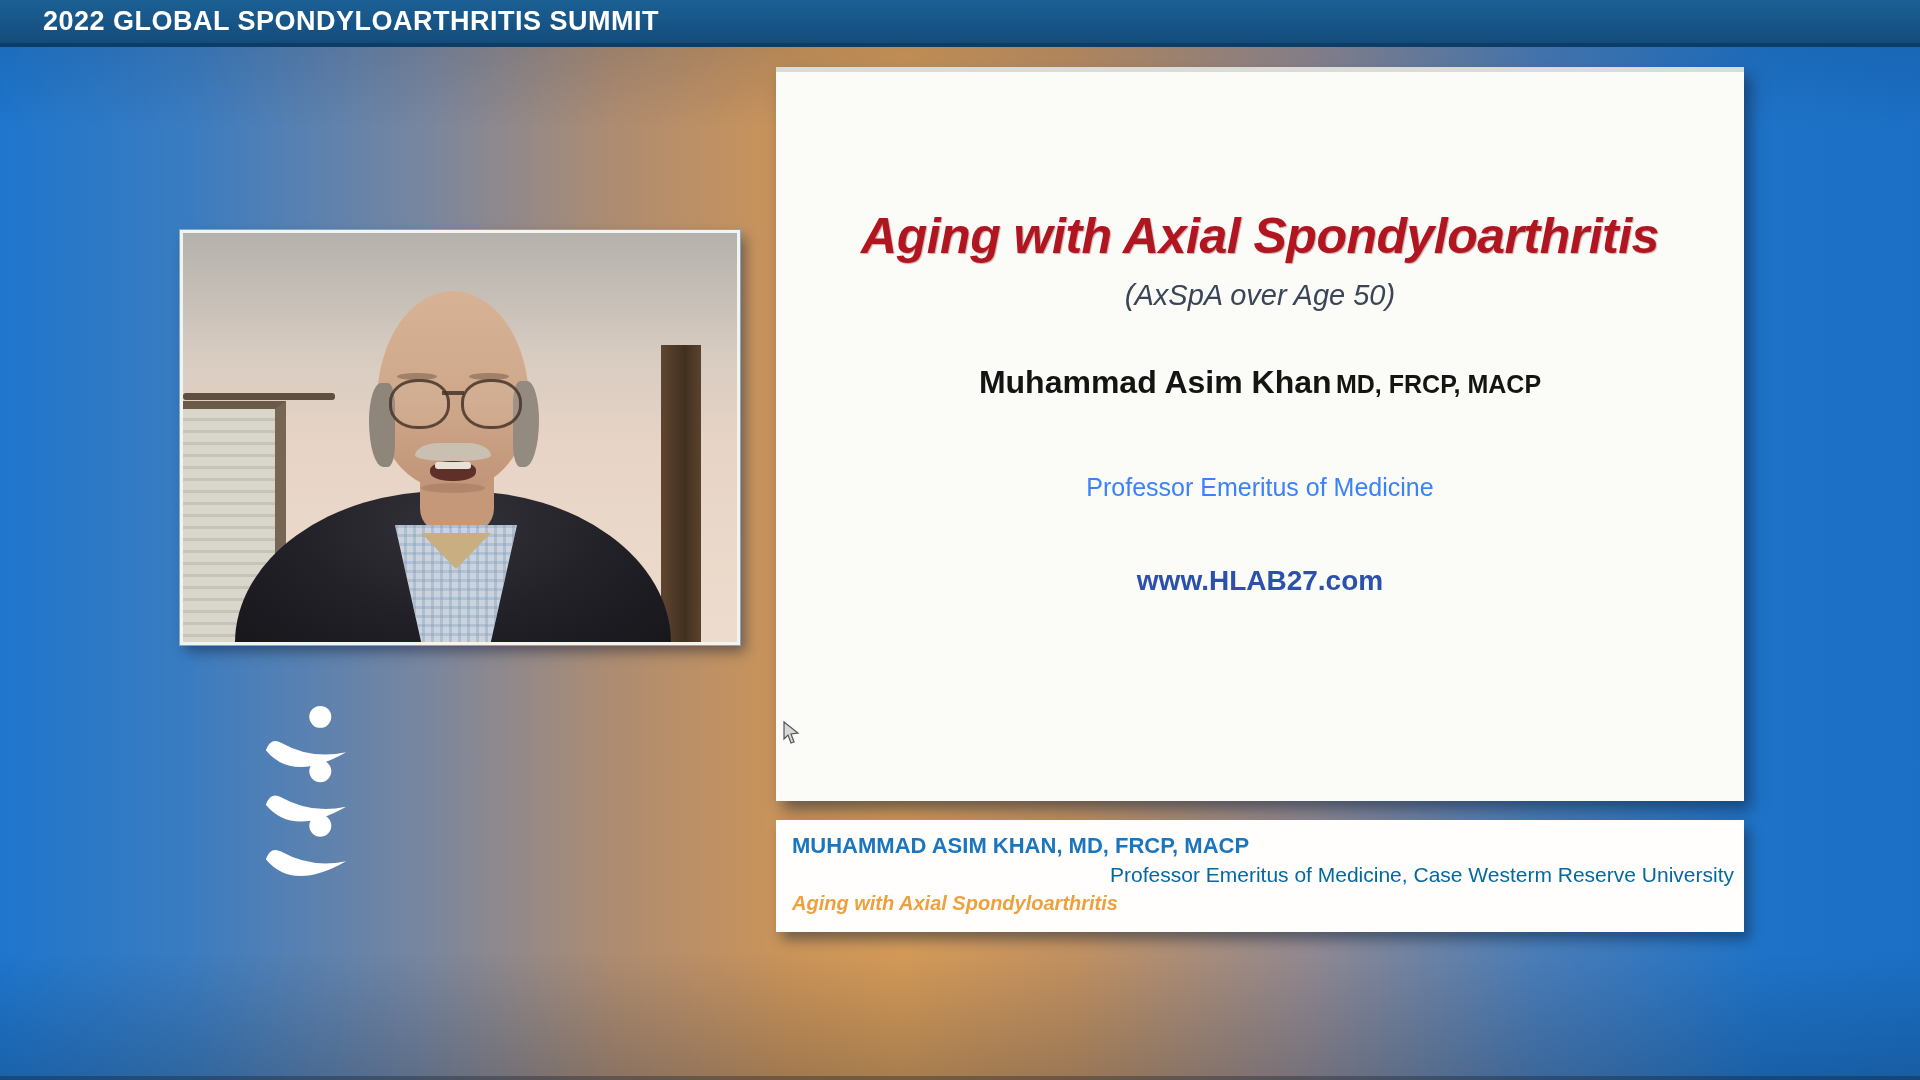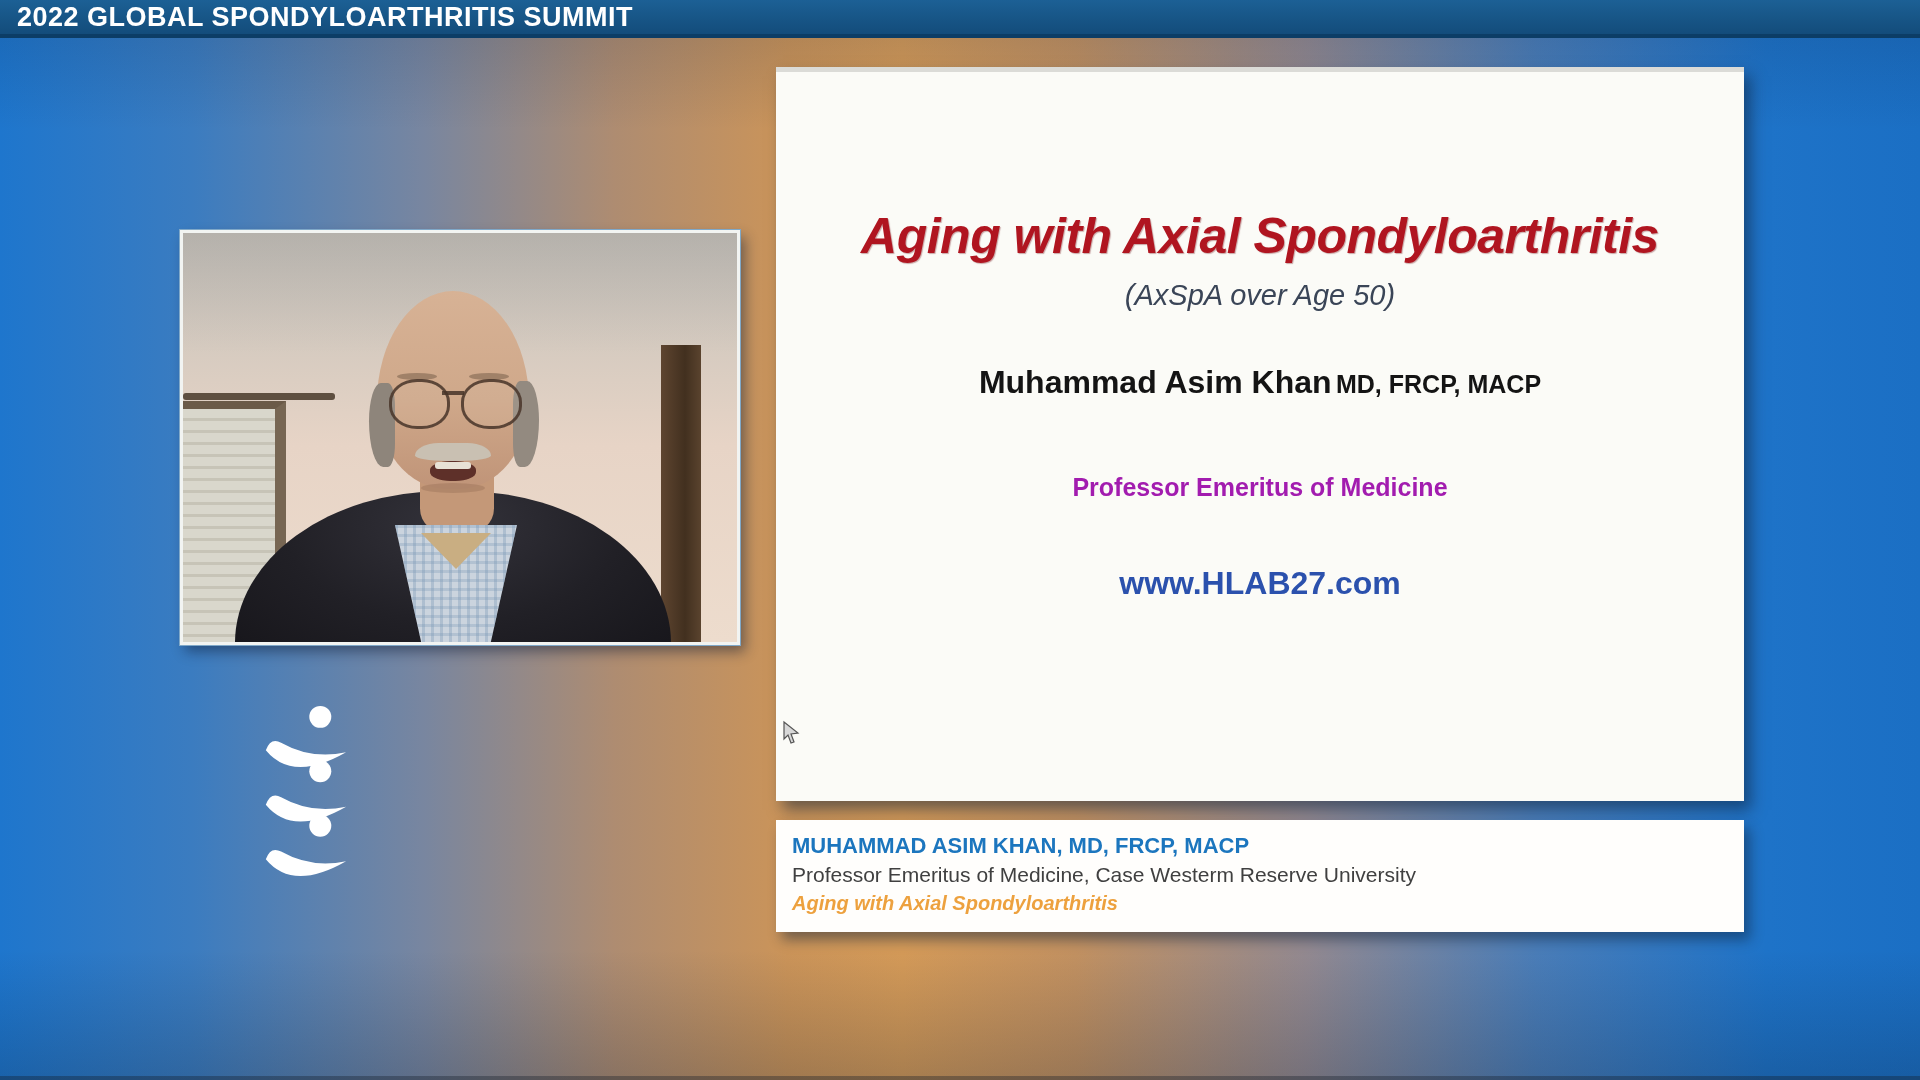--- a/index.html
+++ b/index.html
@@ -11,24 +11,24 @@
       #CB9459 41%, #D49A58 47%, #C29161 56%, #938990 68%,
       #4A7DB8 80%, #1E73C8 92%, #1B6FC4 100%);
   }
   .stage::after{ 
     content:"";position:absolute;inset:0;pointer-events:none;
     background:linear-gradient(180deg,rgba(10,30,60,.18) 0%,rgba(0,0,0,0) 12%,rgba(0,0,0,0) 88%,rgba(10,25,45,.22) 100%);
   }
 
   
   .topbar{
-    position:absolute;left:0;top:0;width:100%;height:38px;z-index:6;
+    position:absolute;left:0;top:0;width:100%;height:47px;z-index:6;
     background:linear-gradient(180deg,#1C6095 0%,#175586 55%,#134C7B 100%);
     border-bottom:4px solid #0C3D66;
-    display:flex;align-items:center;padding-left:17px;box-sizing:border-box;
+    display:flex;align-items:center;padding-left:43px;box-sizing:border-box;
   }
   .topbar span{color:#FFFFFF;font-weight:bold;font-size:27px;letter-spacing:.5px;}
 
   
   .video-frame{
     position:absolute;left:180px;top:230px;width:560px;height:415px;z-index:3;
     background:#F2F4F2;padding:3px;box-sizing:border-box;
     box-shadow:0 0 0 1px #7FA8C8, 5px 7px 12px rgba(10,25,50,.45);
   }
   .scene{position:relative;width:100%;height:100%;overflow:hidden;
@@ -85,31 +85,31 @@
     background:#FBFBF7;border-top:5px solid #DBDBD7;box-sizing:border-box;
     box-shadow:7px 9px 14px rgba(10,30,55,.5);
     text-align:center;
   }
   .slide-title{margin:135px 10px 0;font-size:50px;line-height:58px;font-style:italic;font-weight:600;
     color:#B01520;letter-spacing:-.5px;text-shadow:1px 1px 1px rgba(110,15,20,.35);}
   .slide-subtitle{margin-top:14px;font-size:29px;font-style:italic;font-weight:500;color:#3A4557;}
   .speaker-line{margin-top:52px;color:#141414;}
   .speaker-name{font-size:32px;font-weight:bold;}
   .speaker-creds{font-size:25px;font-weight:bold;}
-  .affiliation{margin-top:64px;color:#a21caf;font-weight:bold;font-size:25px;line-height:44px;}
-  .website{margin-top:56px;color:#2B51AD;font-weight:bold;font-size:32px;}
+  .affiliation{margin-top:64px;color:#3b82f6;font-weight:normal;font-size:25px;line-height:44px;}
+  .website{margin-top:56px;color:#2B51AD;font-weight:bold;font-size:28px;}
 
   
   .caption{
     position:absolute;left:776px;top:820px;width:968px;height:112px;z-index:4;
     background:#FFFEFC;box-sizing:border-box;padding:11px 10px 16px 16px;
     box-shadow:6px 8px 12px rgba(10,30,55,.45);text-align:left;
   }
   .cap-name{color:#1C76BE;font-weight:bold;font-size:22px;line-height:30px;}
-  .cap-affil{color:#404040;font-size:21px;line-height:28px;}
+  .cap-affil{color:#0369a1;font-size:21px;line-height:28px;text-align:right;}
   .cap-talk{color:#EDA13E;font-weight:bold;font-style:italic;font-size:20px;line-height:28px;}
 
   .cursor{position:absolute;left:781px;top:720px;z-index:9;}
   .bottom-edge{position:absolute;left:0;bottom:0;width:100%;height:4px;background:rgba(20,30,40,.35);z-index:5;}
 </style>
 </head>
 <body>
 
 <div class="stage">
 

